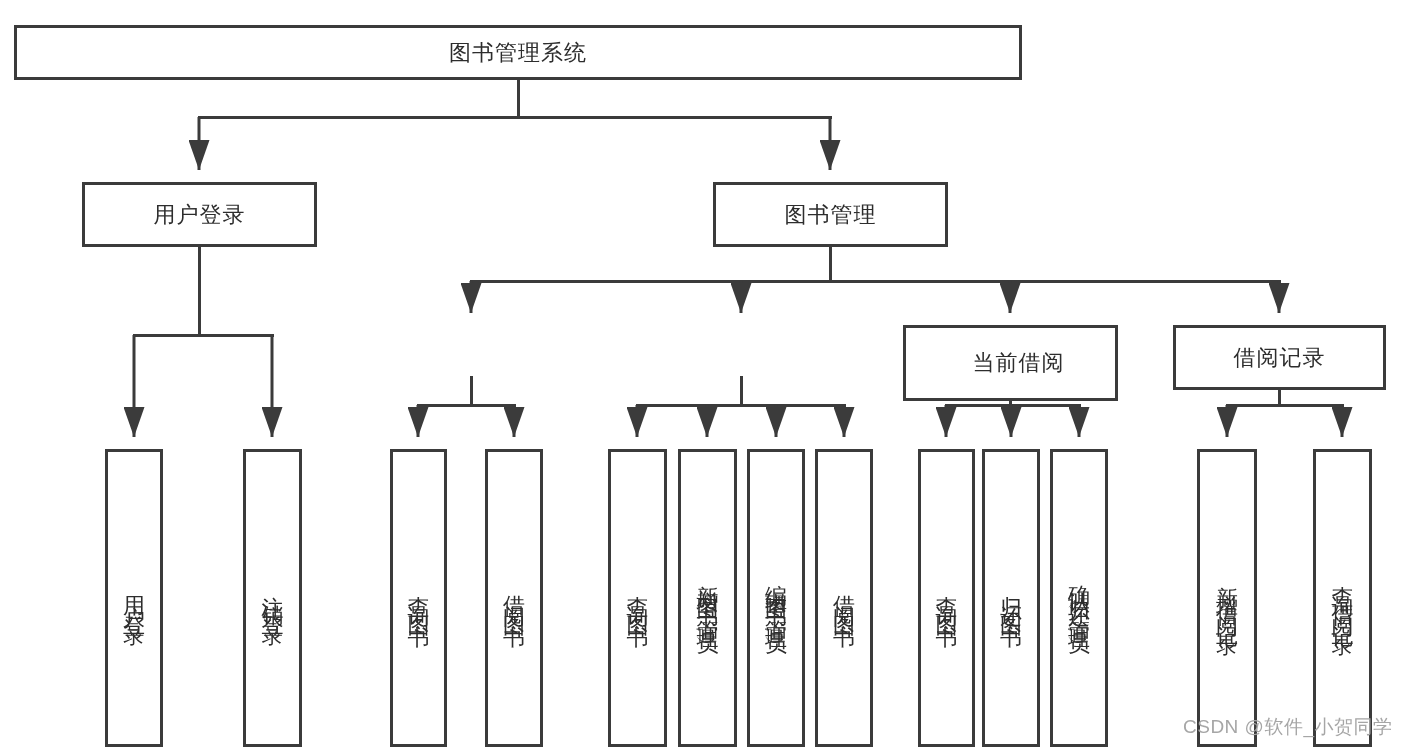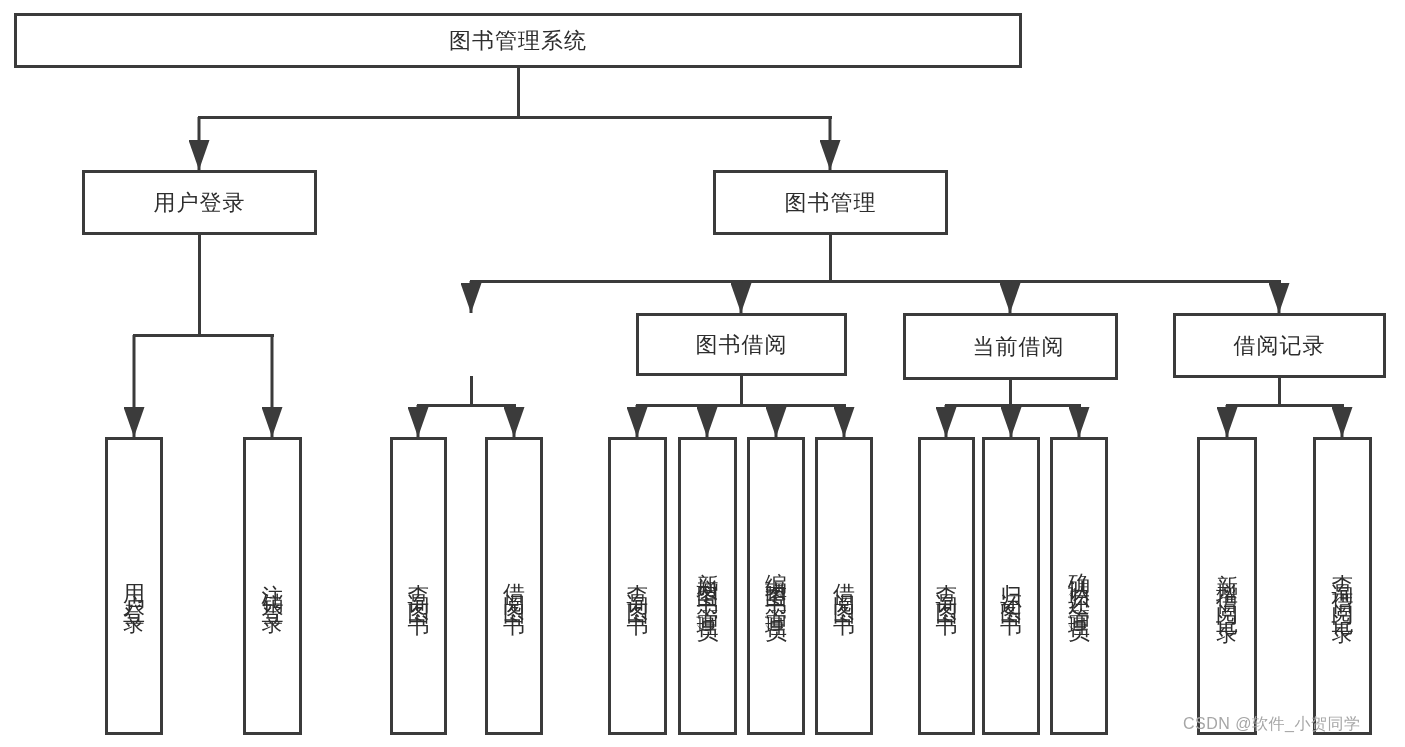--- a/index.html
+++ b/index.html
@@ -24,20 +24,21 @@
   }
   .node {
     position: absolute;
     box-sizing: border-box;
     background: #ffffff;
     border: 3px solid #3b3b3b;
     display: flex;
     align-items: center;
     justify-content: center;
     z-index: 2;
+    margin-top: 12px;
   }
   .hbox {
     font-size: 22px;
     letter-spacing: 1px;
     white-space: nowrap;
   }
   .vbox {
     top: 437px;
     height: 298px;
     font-size: 22px;
@@ -49,21 +50,21 @@
     line-height: 1;
   }
   .vbox.vlong .vtext {
     letter-spacing: 7px;
   }
   #watermark {
     position: absolute;
     left: 1183px;
     top: 714px;
     z-index: 3;
-    font-size: 16px;
+    font-size: 19px;
     color: #a6a6a6;
     white-space: nowrap;
     letter-spacing: 0.5px;
   }
 </style>
 </head>
 <body>
 
 <div id="canvas">
 
@@ -122,22 +123,21 @@
         <line x1="1342" y1="405" x2="1342" y2="437" marker-end="url(#arw)"></line>
       </g>
     </g>
   </svg>
 
   <div class="node hbox" style="left:14px; top:13px; width:1008px; height:55px;">图书管理系统</div>
 
   <div class="node hbox" style="left:82px; top:170px; width:235px; height:65px;">用户登录</div>
   <div class="node hbox" style="left:713px; top:170px; width:235px; height:65px;text-align:right;">图书管理</div>
 
-  <div class="node hbox" style="left:636px; top:313px; width:211px; height:63px;">图书借阅</div>
-  <div class="node hbox" style="left:903px; top:313px; width:215px; height:67px;padding-left:16px;">当前借阅</div>
+  <div class="node hbox" style="left:903px; top:313px; width:215px; height:76px;padding-left:16px;">当前借阅</div>
   <div class="node hbox" style="left:1173px; top:313px; width:213px; height:65px;">借阅记录</div>
 
   <div class="node vbox" style="left:105px; width:58px;">
     <span class="vtext">用户登录</span>
   </div>
   <div class="node vbox" style="left:243px; width:59px;">
     <span class="vtext">注销登录</span>
   </div>
 
   <div class="node vbox" style="left:390px; width:57px;">

